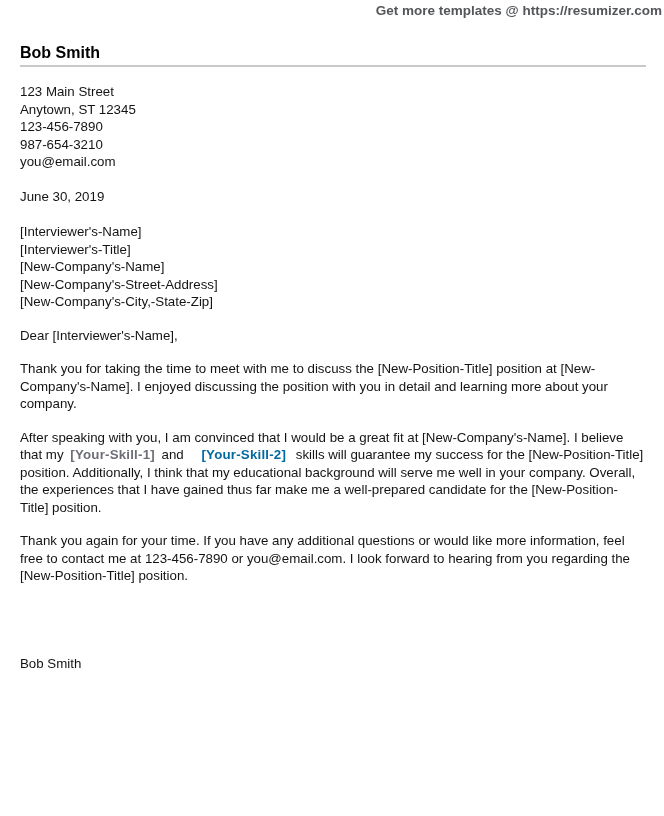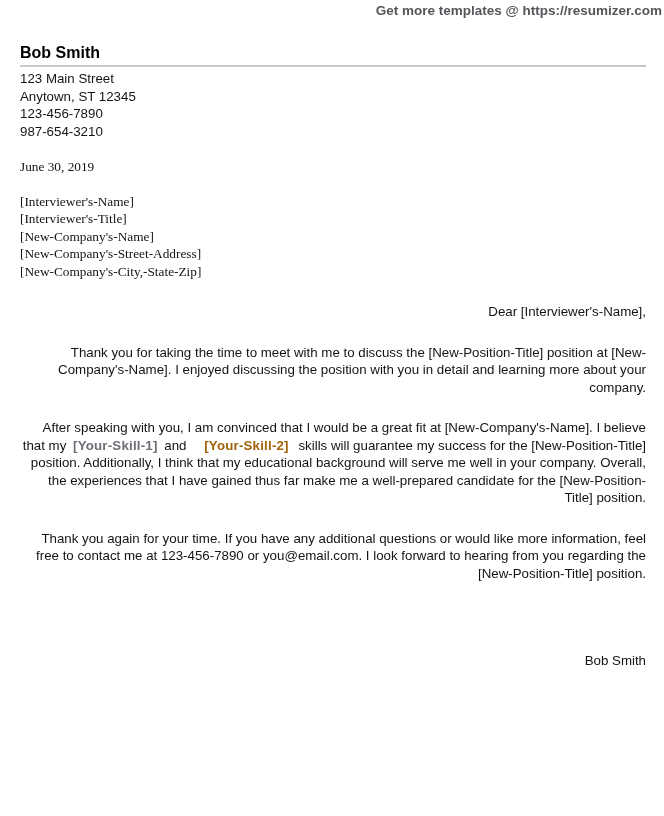--- a/index.html
+++ b/index.html
@@ -34,38 +34,36 @@
   .sender-name {
     margin: 0;
     font-size: 16px;
     font-weight: bold;
     color: #000000;
     line-height: 18px;
     padding-bottom: 3px;
     border-bottom: 2px solid #c9c9c9;
   }
   .address-block {
-    margin-top: 3px;
+    margin-top: 16px;
   }
   .block {
     margin: 17.5px 0 0 0;
-    font-family: Liberation Serif, serif;
   }
   p {
-    margin: 23px 0 0 0;
-    text-align: right;
+    margin: 16px 0 0 0;
   }
   .field {
     color: #6d6f77;
     margin: 0 3px;
     letter-spacing: 0.2px;
     font-weight: bold;
   }
   .field.field2 {
-    color: #a16207;
+    color: #0369a1;
     margin: 0 6px;
     padding-left: 8px;
   }
   .signature {
     margin-top: 70px;
   }
 </style>
 </head>
 <body>
 
@@ -75,20 +73,21 @@
 
   <div class="content">
 
     <h1 class="sender-name">Bob Smith</h1>
 
     <div class="address-block">
       <div>123 Main Street</div>
       <div>Anytown, ST 12345</div>
       <div>123-456-7890</div>
       <div>987-654-3210</div>
+      <div>you@email.com</div>
     </div>
 
     <div class="block">June 30, 2019</div>
 
     <div class="block">
       <div>[Interviewer's-Name]</div>
       <div>[Interviewer's-Title]</div>
       <div>[New-Company's-Name]</div>
       <div>[New-Company's-Street-Address]</div>
       <div>[New-Company's-City,-State-Zip]</div>

